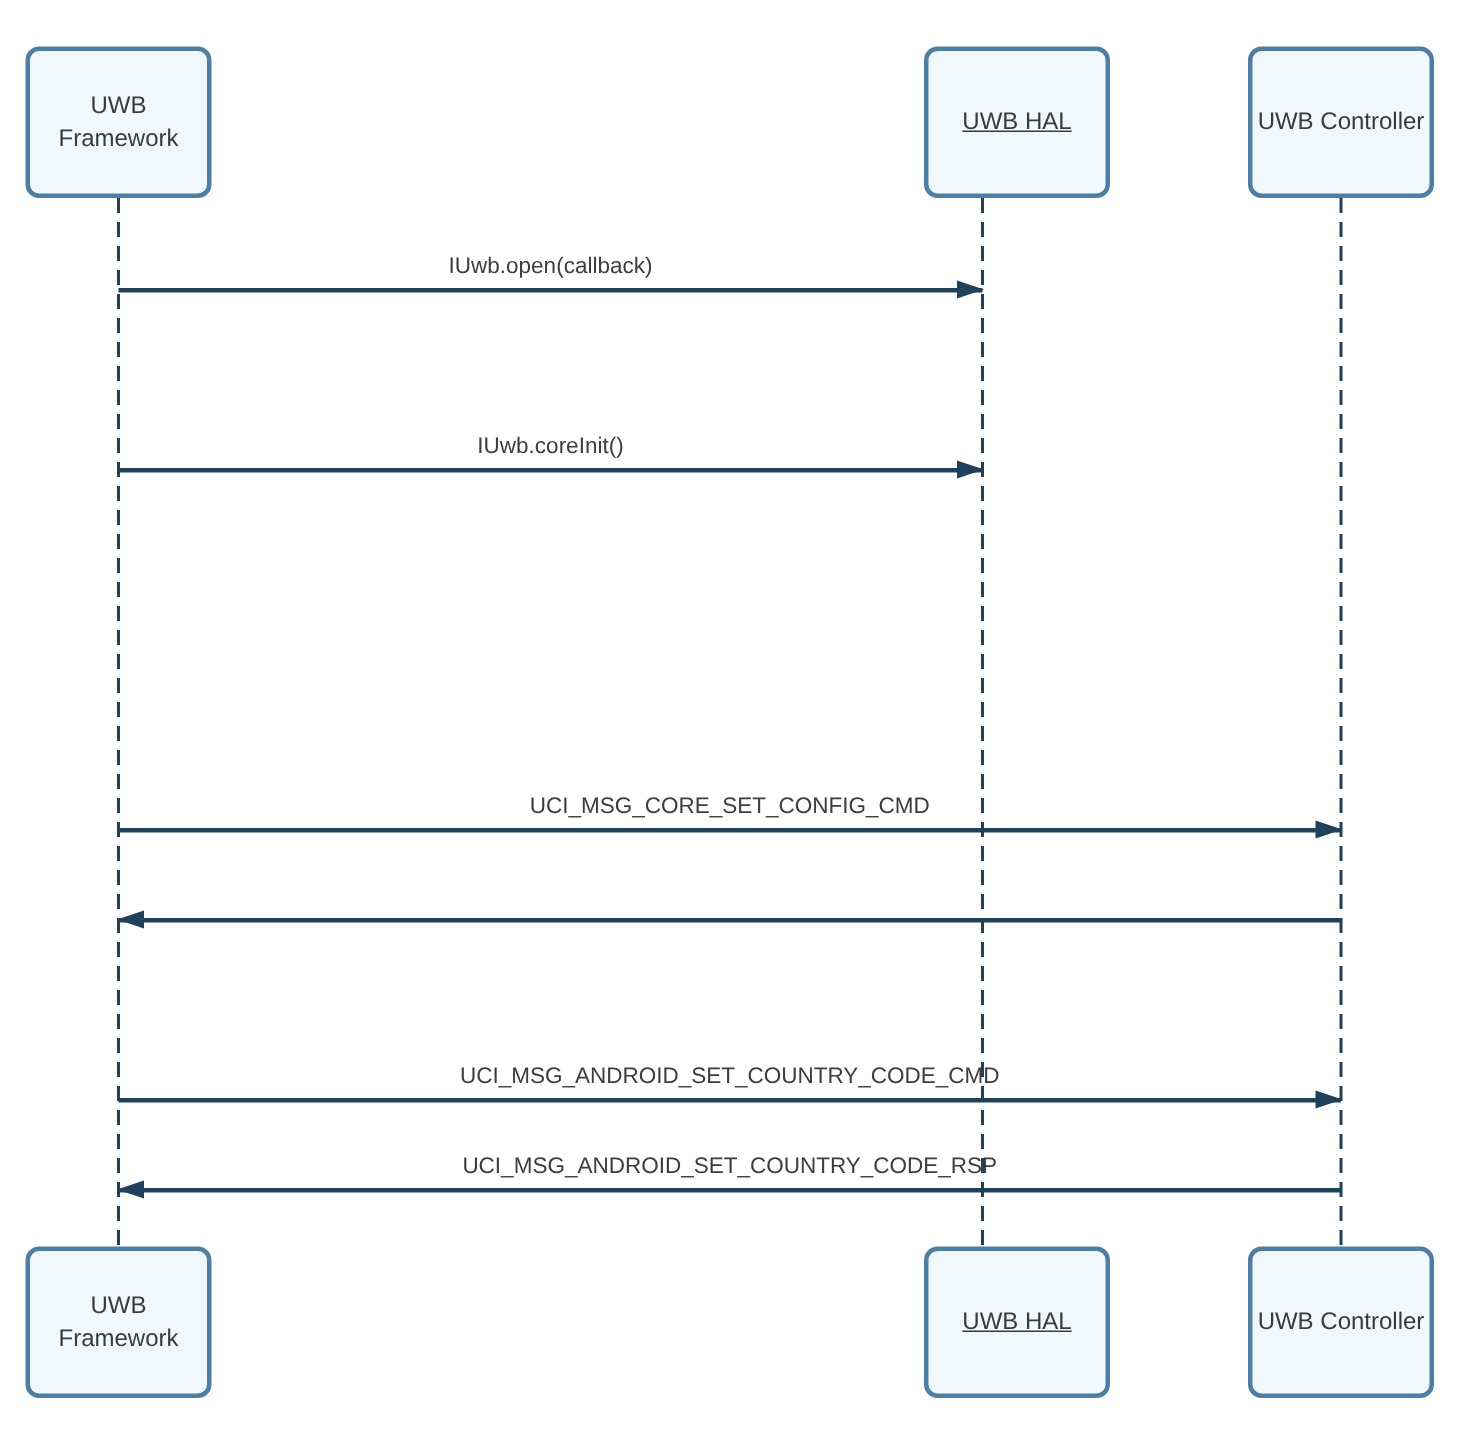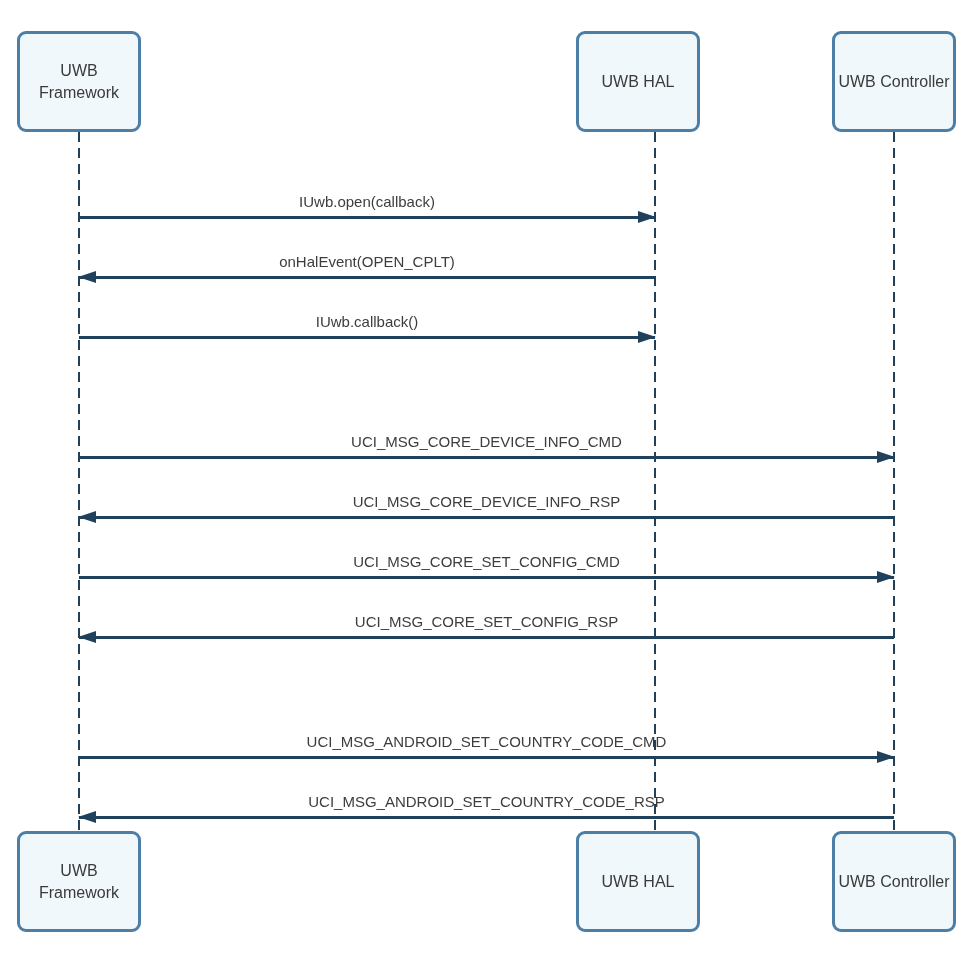--- a/index.html
+++ b/index.html
@@ -31,24 +31,24 @@
     background:var(--actor-fill);
     border:3px solid var(--actor-border);
     border-radius:9px;
     display:flex;align-items:center;justify-content:center;
     text-align:center;
     font-size:16px;line-height:1.35;color:#3a3a3a;
   }
   .actor.top{top:31px;}
   .actor.bottom{top:831px;}
   .col-framework{left:17px;}
-  .col-hal{left:576px;}
+  .col-hal{left:616px;text-decoration:underline;}
   .col-controller{left:832px;}
   
-  .msg{position:absolute;height:30px;margin-top:24px;}
+  .msg{position:absolute;height:30px;}
   .msg.short{left:79px;width:576px;}
   .msg.long{left:79px;width:815px;}
   .msg-label{
     position:absolute;left:0;right:0;bottom:9px;
     text-align:center;
     font-size:15px;color:var(--label-text);
     white-space:nowrap;
   }
   .msg-line{
     position:absolute;left:0;right:0;bottom:0;height:3px;
@@ -84,58 +84,39 @@
     <span>UWB Controller</span>
   </div>
 
   <div class="msg short" style="top:165px">
     <div class="msg-label">IUwb.open(callback)</div>
     <div class="msg-line solid">
         <i class="head right"></i>
       </div>
   </div>
 
-  <div class="msg short" style="top:225px">
-    <div class="msg-label">onHalEvent(OPEN_CPLT)</div>
-    <div class="msg-line solid">
-        <i class="head left"></i>
-      </div>
-  </div>
 
   <div class="msg short" style="top:285px">
-    <div class="msg-label">IUwb.callback()</div>
+    <div class="msg-label">IUwb.coreInit()</div>
     <div class="msg-line solid">
         <i class="head right"></i>
       </div>
   </div>
 
 
-  <div class="msg long" style="top:405px">
-    <div class="msg-label">UCI_MSG_CORE_DEVICE_INFO_CMD</div>
-    <div class="msg-line solid">
-        <i class="head right"></i>
-      </div>
-  </div>
 
-  <div class="msg long" style="top:465px">
-    <div class="msg-label">UCI_MSG_CORE_DEVICE_INFO_RSP</div>
-    <div class="msg-line solid">
-        <i class="head left"></i>
-      </div>
-  </div>
 
   <div class="msg long" style="top:525px">
     <div class="msg-label">UCI_MSG_CORE_SET_CONFIG_CMD</div>
     <div class="msg-line solid">
         <i class="head right"></i>
       </div>
   </div>
 
   <div class="msg long" style="top:585px">
-    <div class="msg-label">UCI_MSG_CORE_SET_CONFIG_RSP</div>
     <div class="msg-line solid">
         <i class="head left"></i>
       </div>
   </div>
 
 
   <div class="msg long" style="top:705px">
     <div class="msg-label">UCI_MSG_ANDROID_SET_COUNTRY_CODE_CMD</div>
     <div class="msg-line solid">
         <i class="head right"></i>

